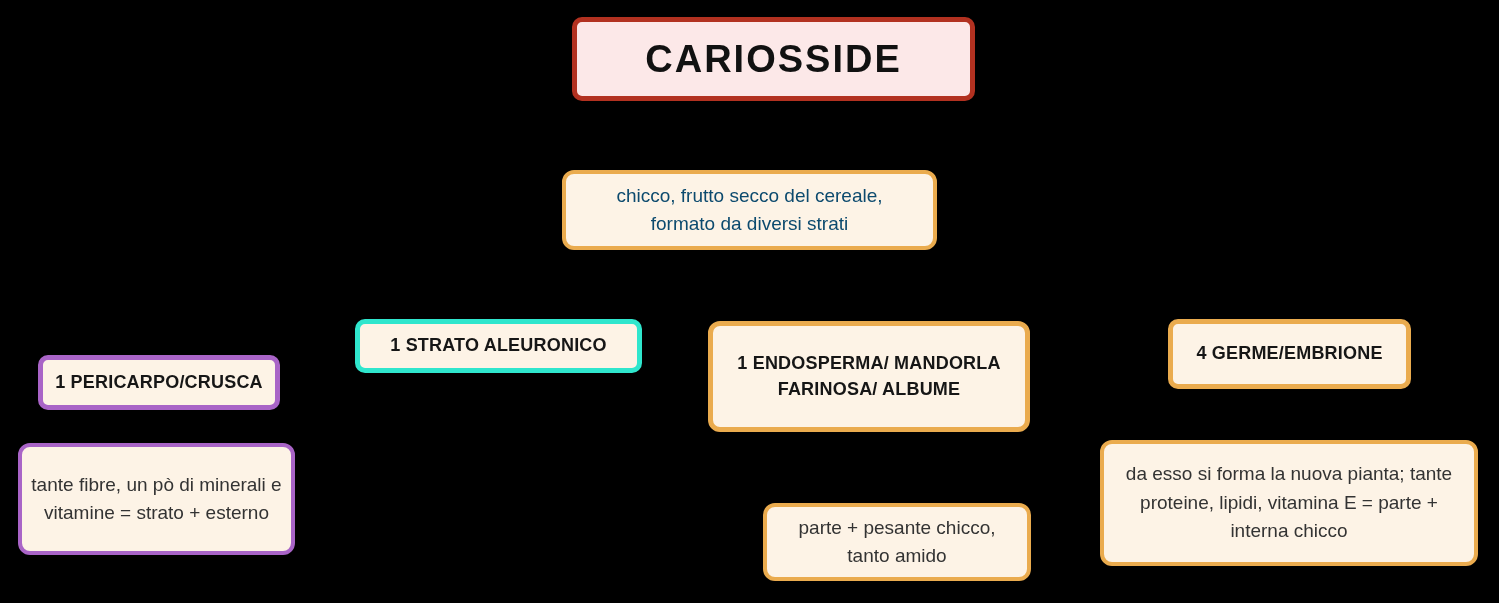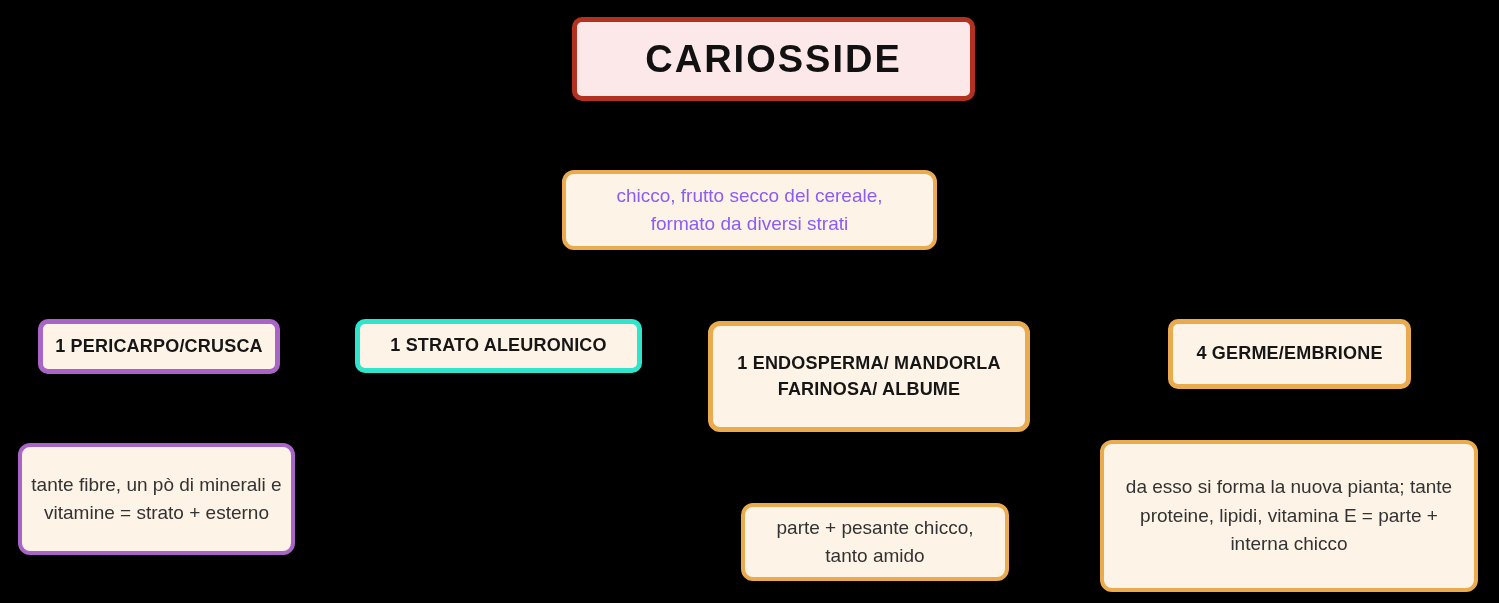--- a/index.html
+++ b/index.html
@@ -10,21 +10,21 @@
     font-family:"Liberation Sans",sans-serif;
     overflow:hidden;
   }
   .node{
     position:absolute;
     box-sizing:border-box;
     display:flex;align-items:center;justify-content:center;
     text-align:center;
     background:#fdf3e6;
     border-style:solid;
-    color:#8b5cf6;
+    color:#0c4a6e;
   }
   
   .n-title{
     left:547px;top:17px;width:403px;height:84px;
     background:#fce8e8;
     border-width:5px;border-radius:10px;
     font-size:38px;font-weight:bold;letter-spacing:2px;
     color:#111;
   }
   
@@ -44,22 +44,22 @@
   .h2{left:355px;top:319px;width:287px;height:54px;}
   .h3{left:708px;top:321px;width:322px;height:111px;border-radius:12px;padding:0 10px;}
   .h4{left:1168px;top:319px;width:243px;height:70px;}
   
   .dtl{
     border-width:4px;border-radius:12px;
     font-size:19px;line-height:1.5;color:#333;
   }
   .c1{left:18px;  top:443px;width:277px;height:112px;padding:0 6px;}
   .c2{left:365px; top:439px;width:265px;height:84px;}
-  .c3{left:741px; top:503px;width:268px;height:78px;padding:0 10px;}
-  .c4{left:1100px;top:440px;width:378px;height:152px;padding:0 16px;}
+  .c3{left:763px; top:503px;width:268px;height:78px;padding:0 10px;}
+  .c4{left:1100px;top:440px;width:378px;height:126px;padding:0 16px;}
   
   .conn{position:absolute;background:#000;}
   .v{width:2px;}
   .h{height:2px;}
 </style>
 </head>
 <body>
 
 <div id="canvas">
 
@@ -72,21 +72,21 @@
   <div class="conn v" style="left:1288px;top:285px;height:36px"></div>
   <div class="conn v" style="left:158px;top:372px;height:73px"></div>
   <div class="conn v" style="left:497px;top:371px;height:70px"></div>
   <div class="conn v" style="left:868px;top:430px;height:75px"></div>
   <div class="conn v" style="left:1288px;top:370px;height:72px"></div>
 
   <div class="node n-title" style="border-color: rgb(178, 49, 32); margin-left: 25px;">CARIOSSIDE</div>
 
   <div class="node n-desc" style="border-color: rgb(234, 171, 78);">chicco, frutto secco del cereale, formato da diversi strati</div>
 
-  <div class="node hdr h1" style="border-color: rgb(169, 100, 199);">1 PERICARPO/CRUSCA</div>
+  <div class="node hdr h1" style="border-color: rgb(169, 100, 199); margin-top: 36px;">1 PERICARPO/CRUSCA</div>
   <div class="node dtl c1" style="border-color: rgb(169, 100, 199);">tante fibre, un pò di minerali e vitamine = strato + esterno</div>
 
   <div class="node hdr h2" style="border-color: rgb(47, 230, 205);">1 STRATO ALEURONICO</div>
 
   <div class="node hdr h3" style="border-color: rgb(234, 171, 78);">1 ENDOSPERMA/ MANDORLA FARINOSA/ ALBUME</div>
   <div class="node dtl c3" style="border-color: rgb(234, 171, 78);">parte + pesante chicco, tanto amido</div>
 
   <div class="node hdr h4" style="border-color: rgb(234, 171, 78);">4 GERME/EMBRIONE</div>
   <div class="node dtl c4" style="border-color: rgb(234, 171, 78);">da esso si forma la nuova pianta; tante proteine, lipidi, vitamina E = parte + interna chicco</div>
 

